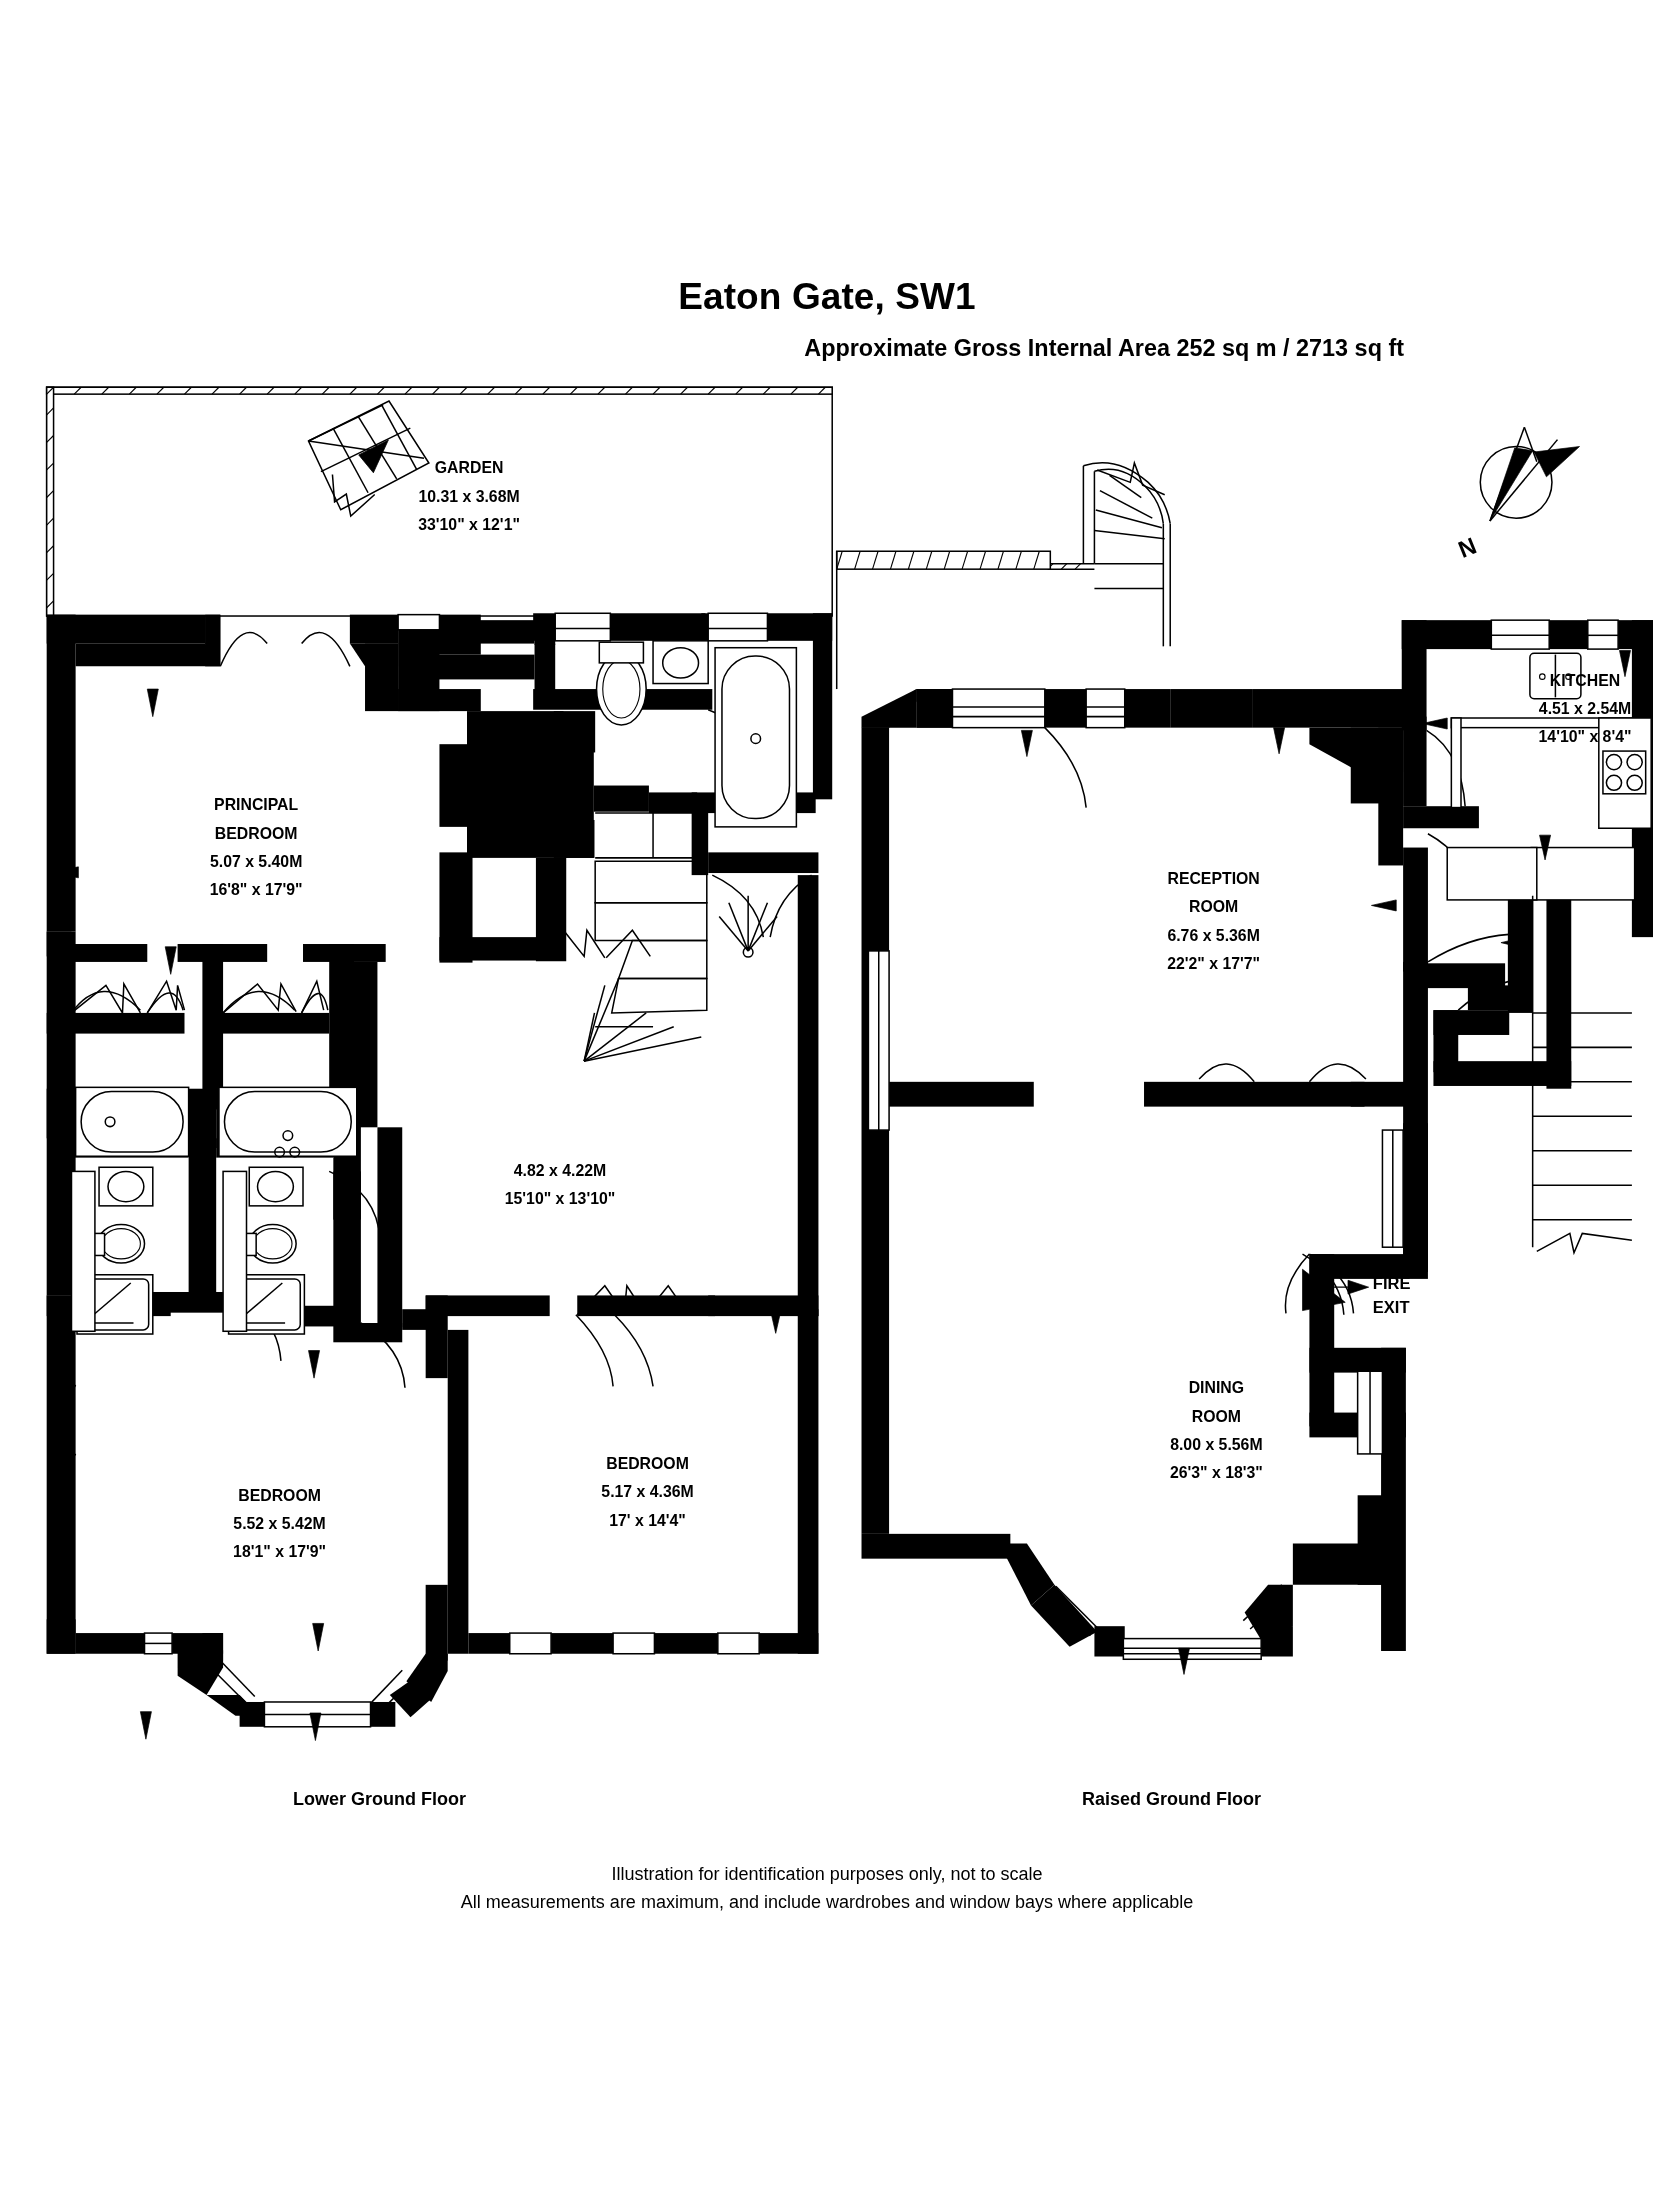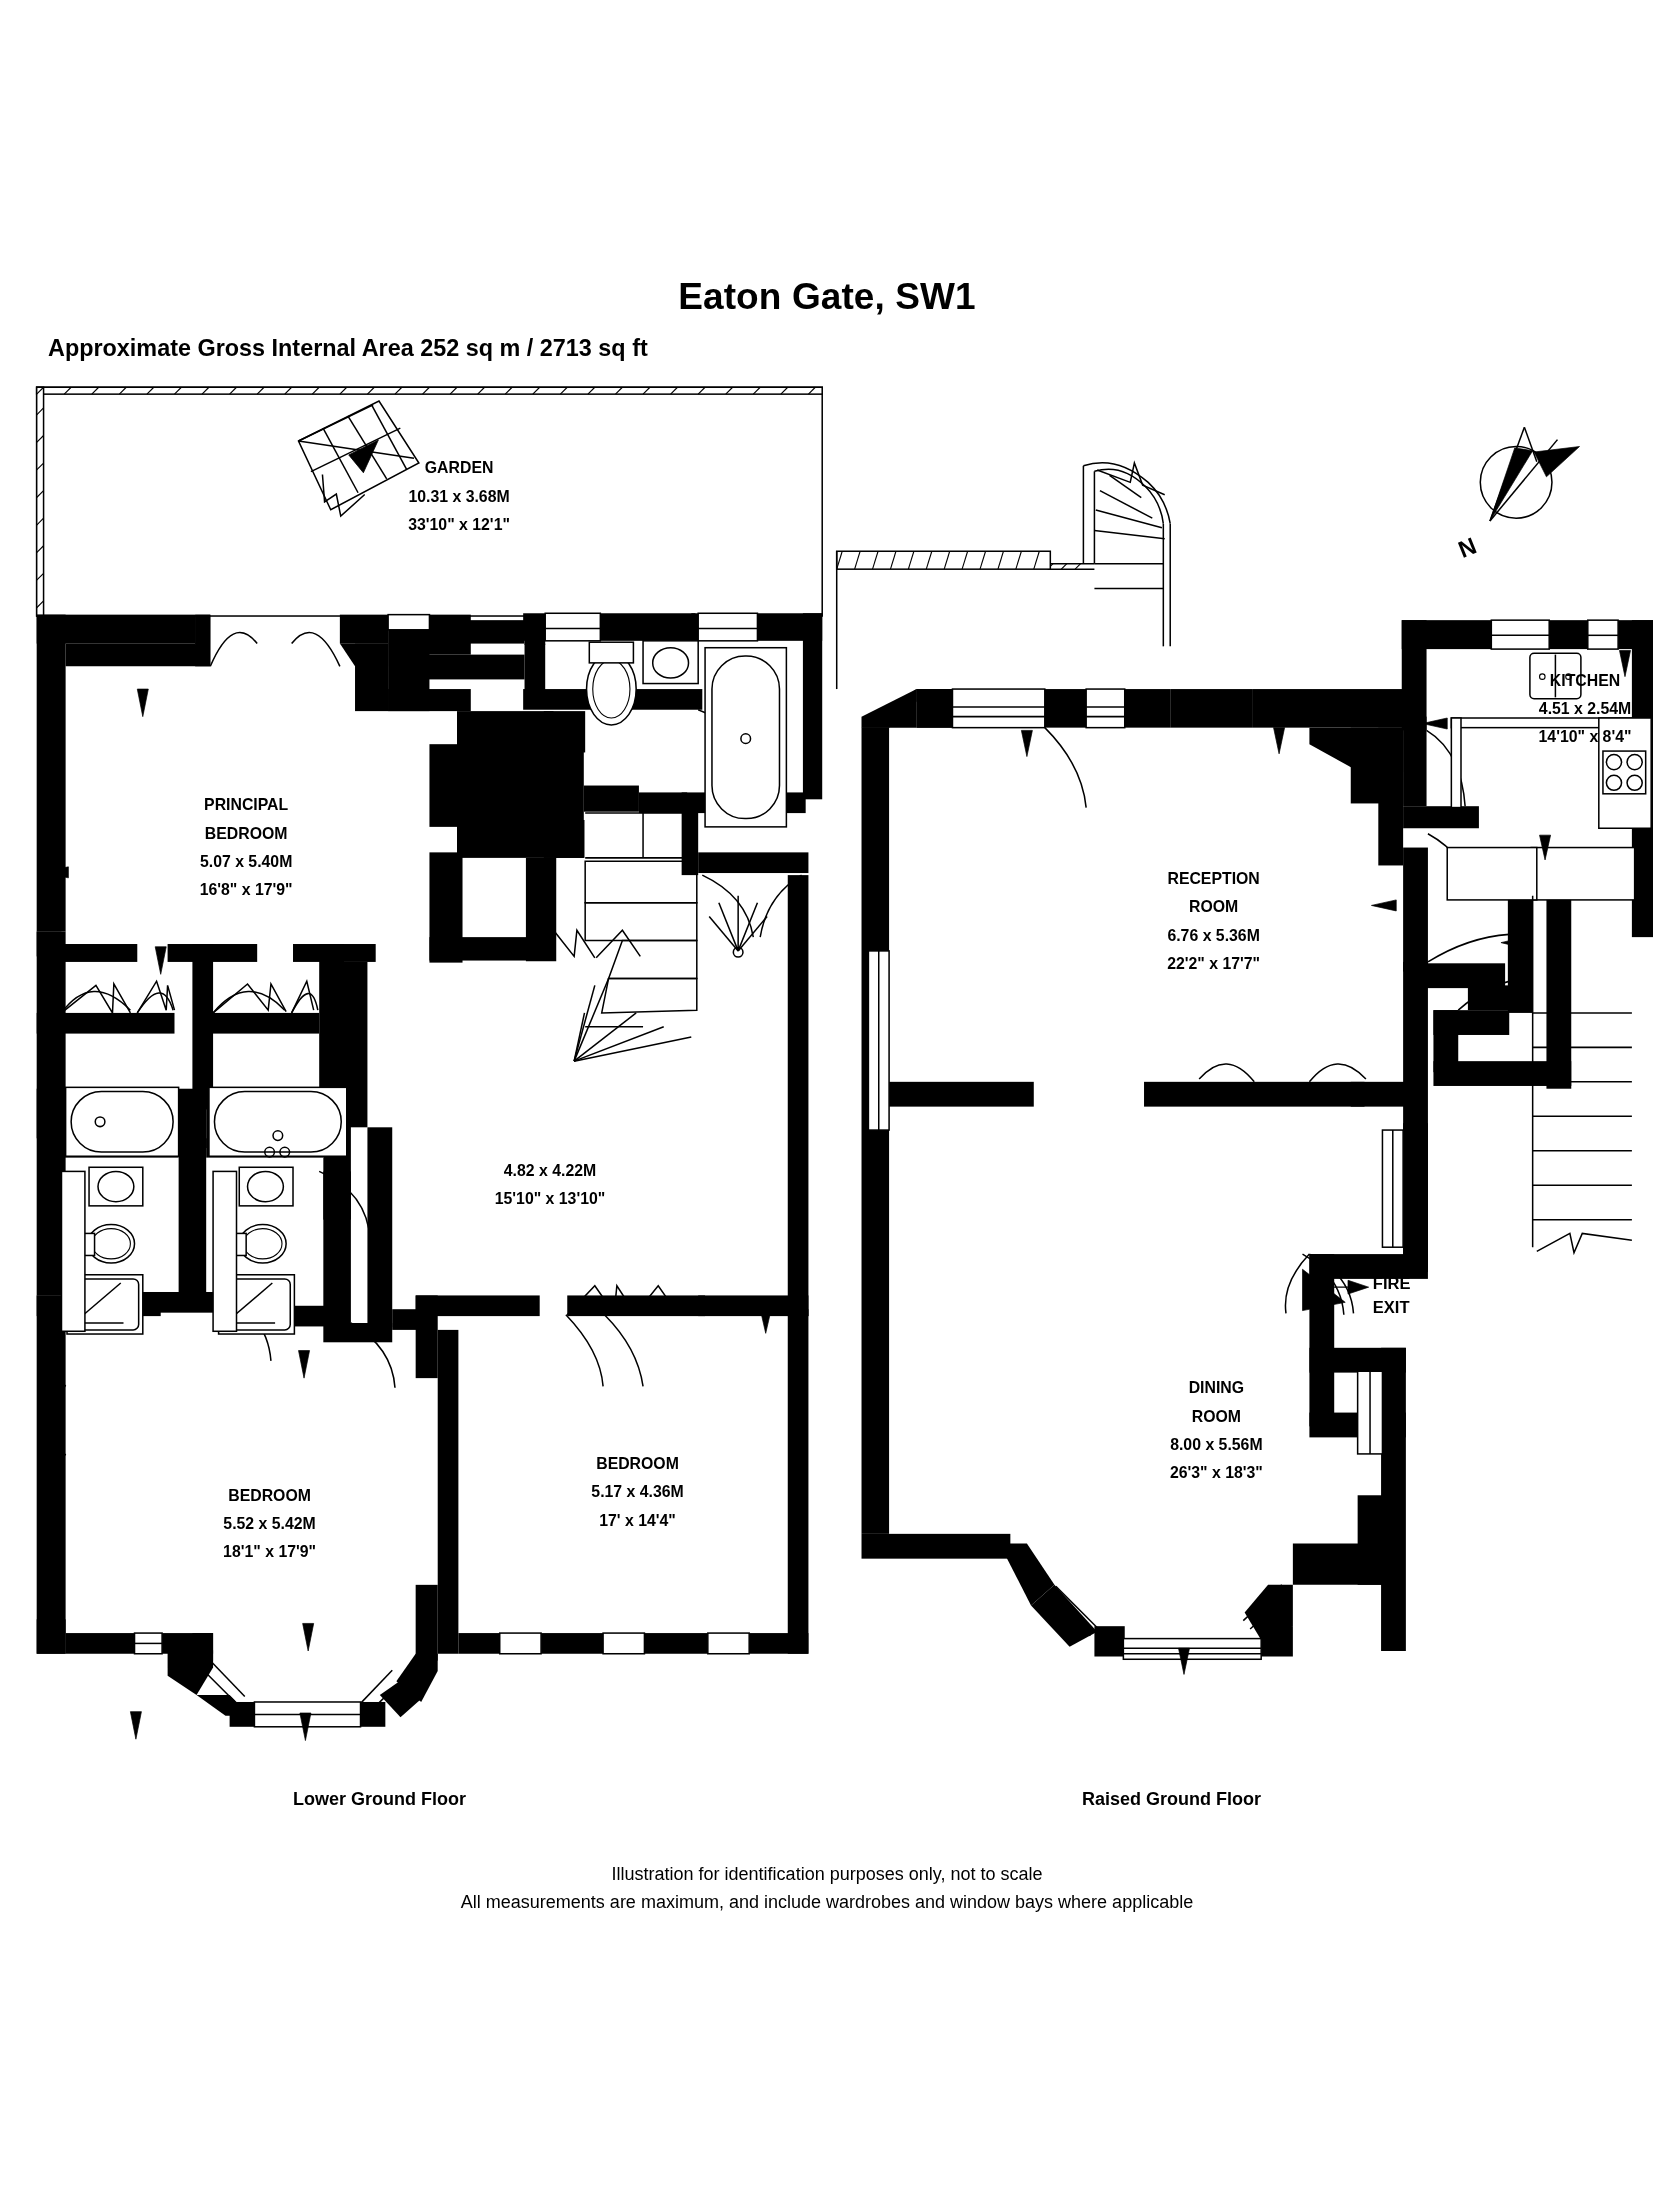--- a/index.html
+++ b/index.html
@@ -26,24 +26,23 @@
     text-align: center;
     font-size: 37px;
     font-weight: bold;
     letter-spacing: 0.1px;
   }
   .doc-subtitle {
     position: absolute;
     top: 335px;
     left: 0;
     width: 1404px;
-    text-align: left;
+    text-align: right;
     font-size: 23.4px;
     font-weight: bold;
-    margin-left: 48px;
   }
   .floor-caption {
     position: absolute;
     font-size: 18px;
     font-weight: bold;
     text-align: center;
   }
   #cap-left  { top: 1789px; left: 159px;  width: 441px; }
   #cap-right { top: 1789px; left: 951px; width: 441px; }
 
@@ -57,21 +56,21 @@
   .footer div {
     font-size: 18px;
     line-height: 27.6px;
     font-weight: normal;
   }
 
   svg { display: block; }
   .plan {
     position: absolute;
   }
-  #plan-left  { left: 2px;    top: 0px; }
+  #plan-left  { left: 12px;    top: 0px; }
   #plan-right { left: 827px; top: 0px; }
 
   
   .wall      { fill: #000000; stroke: none; }
   .thin      { fill: none; stroke: #000000; stroke-width: 2.2; }
   .thin-f    { fill: #ffffff; stroke: #000000; stroke-width: 2.2; }
   .hair      { fill: none; stroke: #000000; stroke-width: 1.6; }
   .solid-blk { fill: #000000; stroke: #000000; stroke-width: 1; }
   .fixture   { fill: #ffffff; stroke: #000000; stroke-width: 2.2; }
 

